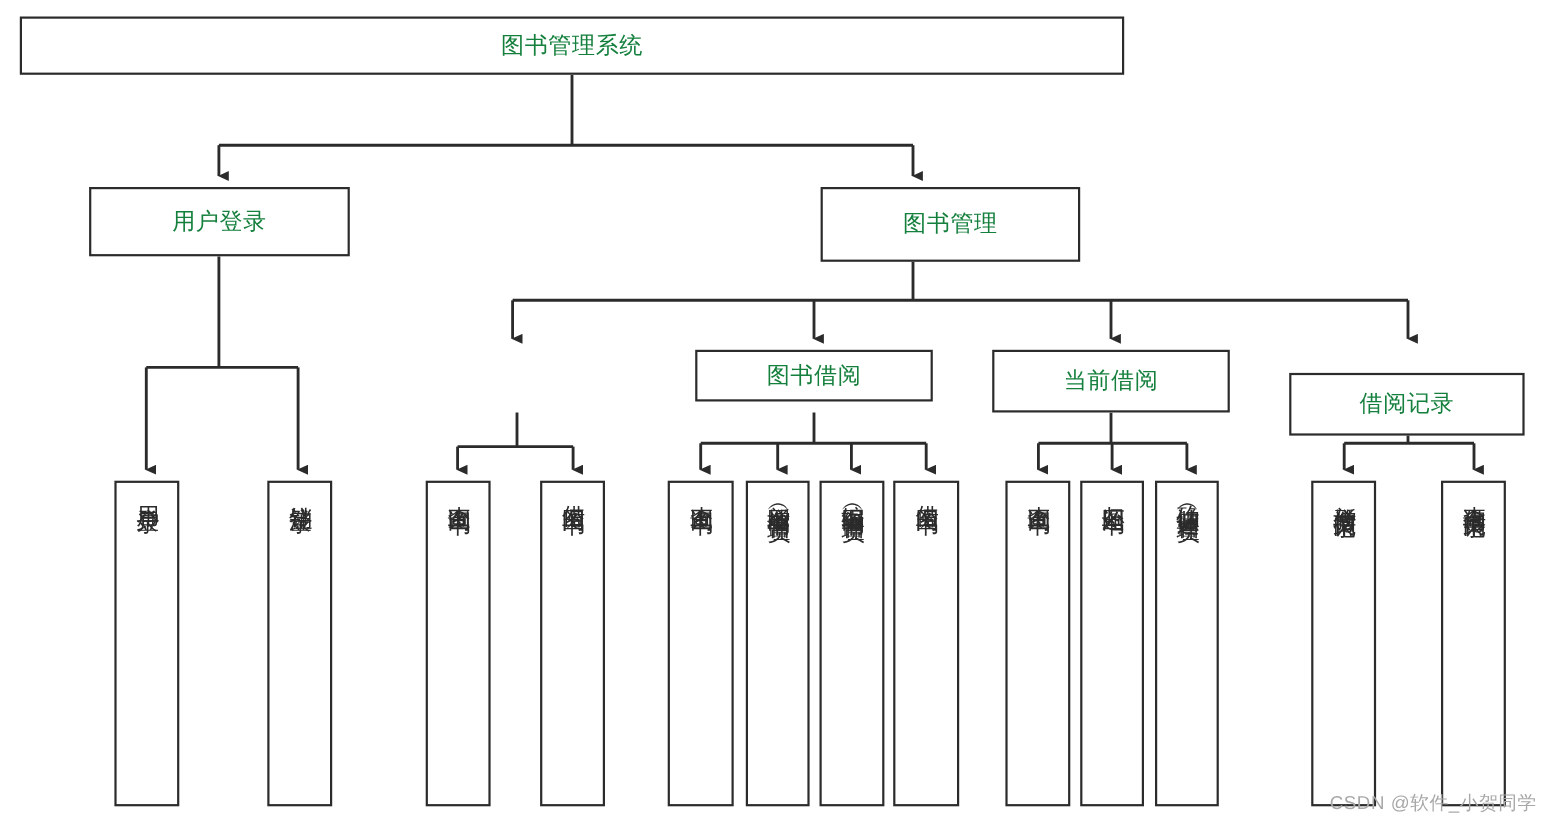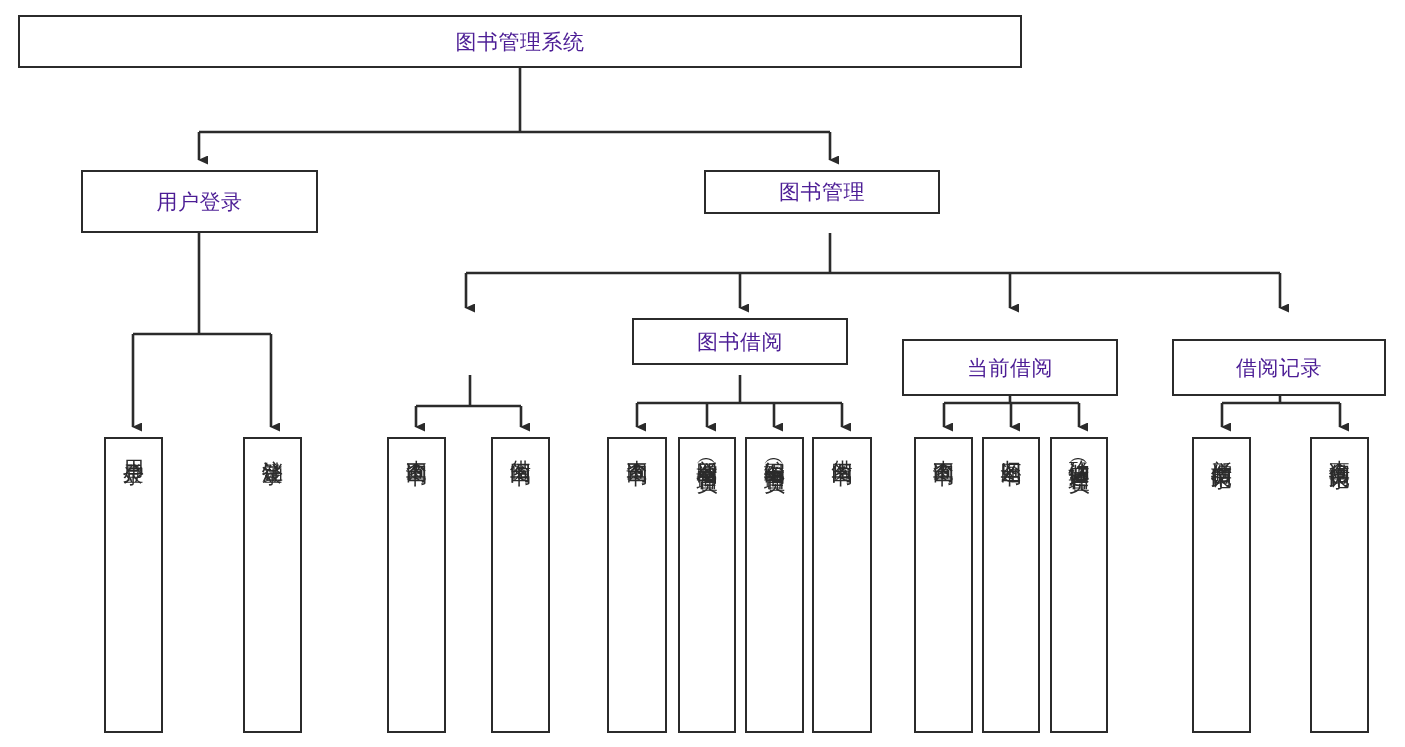--- a/index.html
+++ b/index.html
@@ -30,21 +30,21 @@
     box-sizing: border-box;
     background: #ffffff;
     border: 2px solid #2b2b2b;
     display: flex;
     align-items: center;
     justify-content: center;
     overflow: hidden;
   }
   .node-label-h {
     font-size: 21px;
-    color: #4c1d95;
+    color: #15803d;
     line-height: 1.2;
     letter-spacing: 0.5px;
     white-space: nowrap;
     text-align: right;
   }
   .node-label-v {
     font-size: 21px;
     color: #2b2b2b;
     writing-mode: vertical-rl;
     text-orientation: upright;
@@ -128,30 +128,30 @@
   </svg>
 
   <div class="node-box" style="left:18px; top:15px; width:1004px; height:53px;">
     <span class="node-label-h">图书管理系统</span>
   </div>
 
   <div class="node-box" style="left:81px; top:170px; width:237px; height:63px;">
     <span class="node-label-h">用户登录</span>
   </div>
 
-  <div class="node-box" style="left:704px; top:170px; width:236px; height:44px;">
+  <div class="node-box" style="left:746px; top:170px; width:236px; height:68px;">
     <span class="node-label-h">图书管理</span>
   </div>
 
 
   <div class="node-box" style="left:632px; top:318px; width:216px; height:47px;">
     <span class="node-label-h">图书借阅</span>
   </div>
 
-  <div class="node-box" style="left:902px; top:318px; width:216px; height:57px;margin-top:21px;">
+  <div class="node-box" style="left:902px; top:318px; width:216px; height:57px;">
     <span class="node-label-h">当前借阅</span>
   </div>
 
   <div class="node-box" style="left:1172px; top:318px; width:214px; height:57px;margin-top:21px;">
     <span class="node-label-h">借阅记录</span>
   </div>
 
   <div class="node-box leaf-box" style="left:104px; top:437px; width:59px; height:296px;">
     <span class="node-label-v">用户登录</span>
   </div>
@@ -189,14 +189,15 @@
     <span class="node-label-v">确认归还（管理员）</span>
   </div>
 
   <div class="node-box leaf-box" style="left:1192px; top:437px; width:59px; height:296px;">
     <span class="node-label-v">新增借阅记录</span>
   </div>
   <div class="node-box leaf-box" style="left:1310px; top:437px; width:59px; height:296px;">
     <span class="node-label-v">查询借阅记录</span>
   </div>
 
+  <div id="watermark">CSDN @软件_小贺同学</div>
 
 </div>
 
 </body></html>

